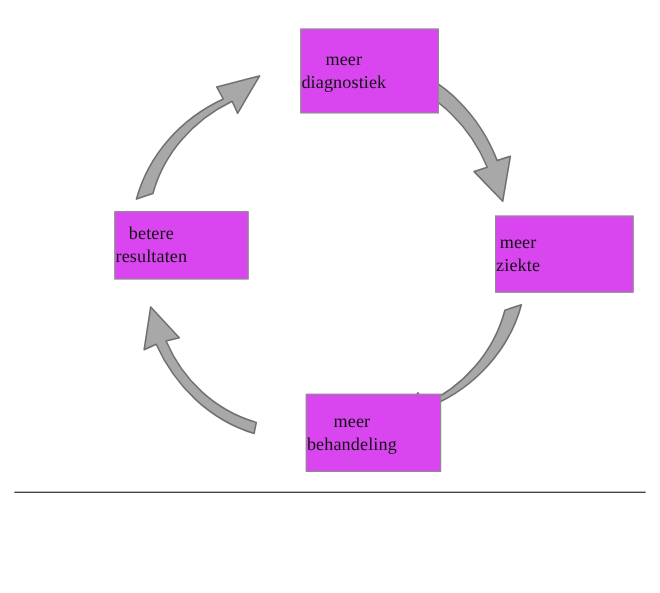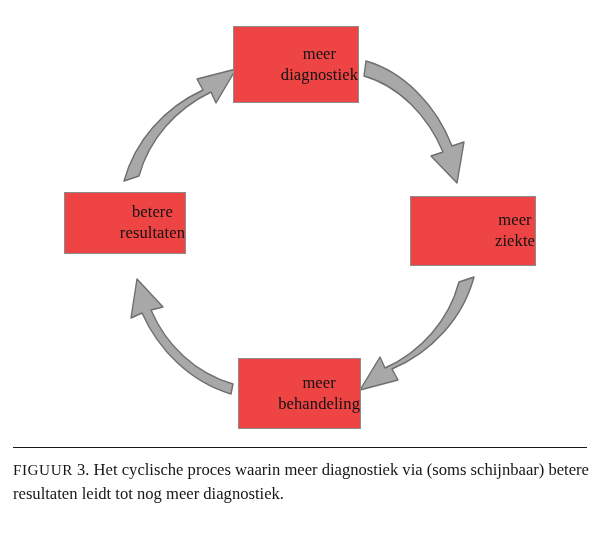--- a/index.html
+++ b/index.html
@@ -33,26 +33,27 @@
     left: 0;
     top: 0;
     width: 600px;
     height: 440px;
   }
 
   .node-box {
     position: absolute;
     box-sizing: border-box;
     border: 1px solid #8c8c8c;
-    background: #ef4444;
+    background: #d946ef;
     display: flex;
     align-items: center;
-    justify-content: flex-end;
+    justify-content: flex-start;
     text-align: center;
     z-index: 3;
+    margin-left: 40px;
   }
   .node-label {
     font-family: "Liberation Serif", "DejaVu Serif", serif;
     font-size: 16.5px;
     line-height: 1.26;
     color: #111111;
     white-space: pre-line;
     letter-spacing: 0.1px;
   }
 
@@ -155,17 +156,14 @@
 
     <div class="node-box" id="node-left">
       <span class="node-label">betere
 resultaten</span>
     </div>
 
   </div>
 
   <div id="caption-rule"></div>
 
-  <div id="caption">
-    <span class="smallcaps">FIGUUR</span><span> </span><span>3.</span><span> </span><span class="caption-body">Het cyclische proces waarin meer diagnostiek via (soms schijnbaar) betere resultaten leidt tot nog meer diagnostiek.</span>
-  </div>
 
 </div>
 
 </body></html>

